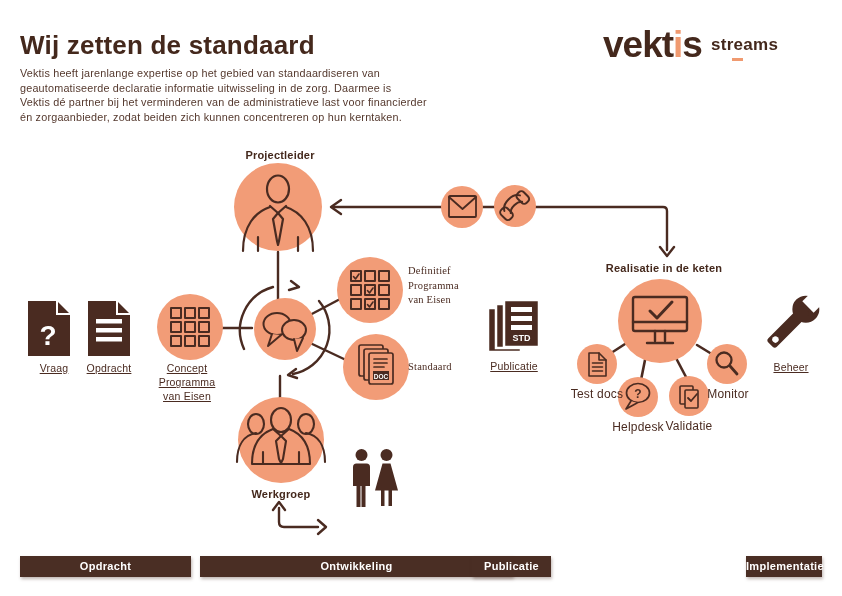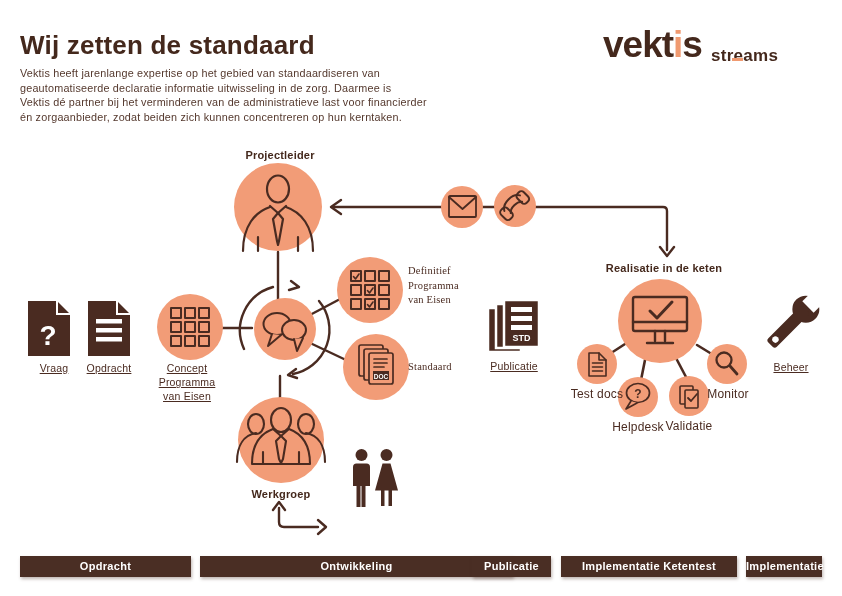--- a/index.html
+++ b/index.html
@@ -5,21 +5,21 @@
   html,body{margin:0;padding:0;background:#ffffff;}
   .page{position:relative;width:842px;height:596px;background:#ffffff;overflow:hidden;
         font-family:"Liberation Sans",sans-serif;color:#4A2B21;}
   
   .title{position:absolute;left:20px;top:30px;font-size:26px;font-weight:bold;
          color:#44281C;letter-spacing:0.2px;}
   .intro{position:absolute;left:20px;top:66px;font-size:10.8px;line-height:14.6px;
          color:#54382D;letter-spacing:0.2px;}
   .intro div{white-space:nowrap;}
   
-  .logo{position:absolute;left:603px;top:24px;display:flex;align-items:flex-end;}
+  .logo{position:absolute;left:603px;top:24px;display:flex;align-items:center;}
   .logo .word{font-size:37px;font-weight:bold;color:#44281C;letter-spacing:-1px;}
   .logo .accent{color:#F09A70;}
   .logo .suffix{font-size:17px;font-weight:bold;color:#44281C;margin-left:9px;letter-spacing:0.3px;}
   .logo-underscore{position:absolute;left:732px;top:58px;width:11px;height:3px;background:#F09A70;}
   
   .lbl{position:absolute;transform:translateX(-50%);text-align:center;white-space:nowrap;}
   .lbl-left{position:absolute;text-align:left;white-space:nowrap;}
   .bold-lbl{font-size:11px;font-weight:bold;color:#44281C;letter-spacing:0.2px;}
   .link-lbl{font-size:10.5px;color:#4A2B21;text-decoration:underline;line-height:14px;letter-spacing:0.2px;}
   .plain-lbl{font-size:10.5px;color:#4A2B21;line-height:14.5px;letter-spacing:0.2px;font-family:Liberation Serif, serif;}
@@ -287,16 +287,15 @@
 
 
   <div class="lbl small-lbl" style="left:597px;top:387px;">Test docs</div>
   <div class="lbl small-lbl" style="left:638px;top:420px;">Helpdesk</div>
   <div class="lbl small-lbl" style="left:689px;top:419px;">Validatie</div>
   <div class="lbl small-lbl" style="left:728px;top:387px;">Monitor</div>
 
   <div class="phase" style="left:20px;width:171px;">Opdracht</div>
   <div class="phase" style="left:200px;width:313px;">Ontwikkeling</div>
   <div class="phase" style="left:472px;width:79px;">Publicatie</div>
-  <div class="phase" style="left:561px;width:176px;">Implementatie Ketentest</div>
   <div class="phase" style="left:746px;width:76px;">Implementatie</div>
 
 </div>
 
 </body></html>

